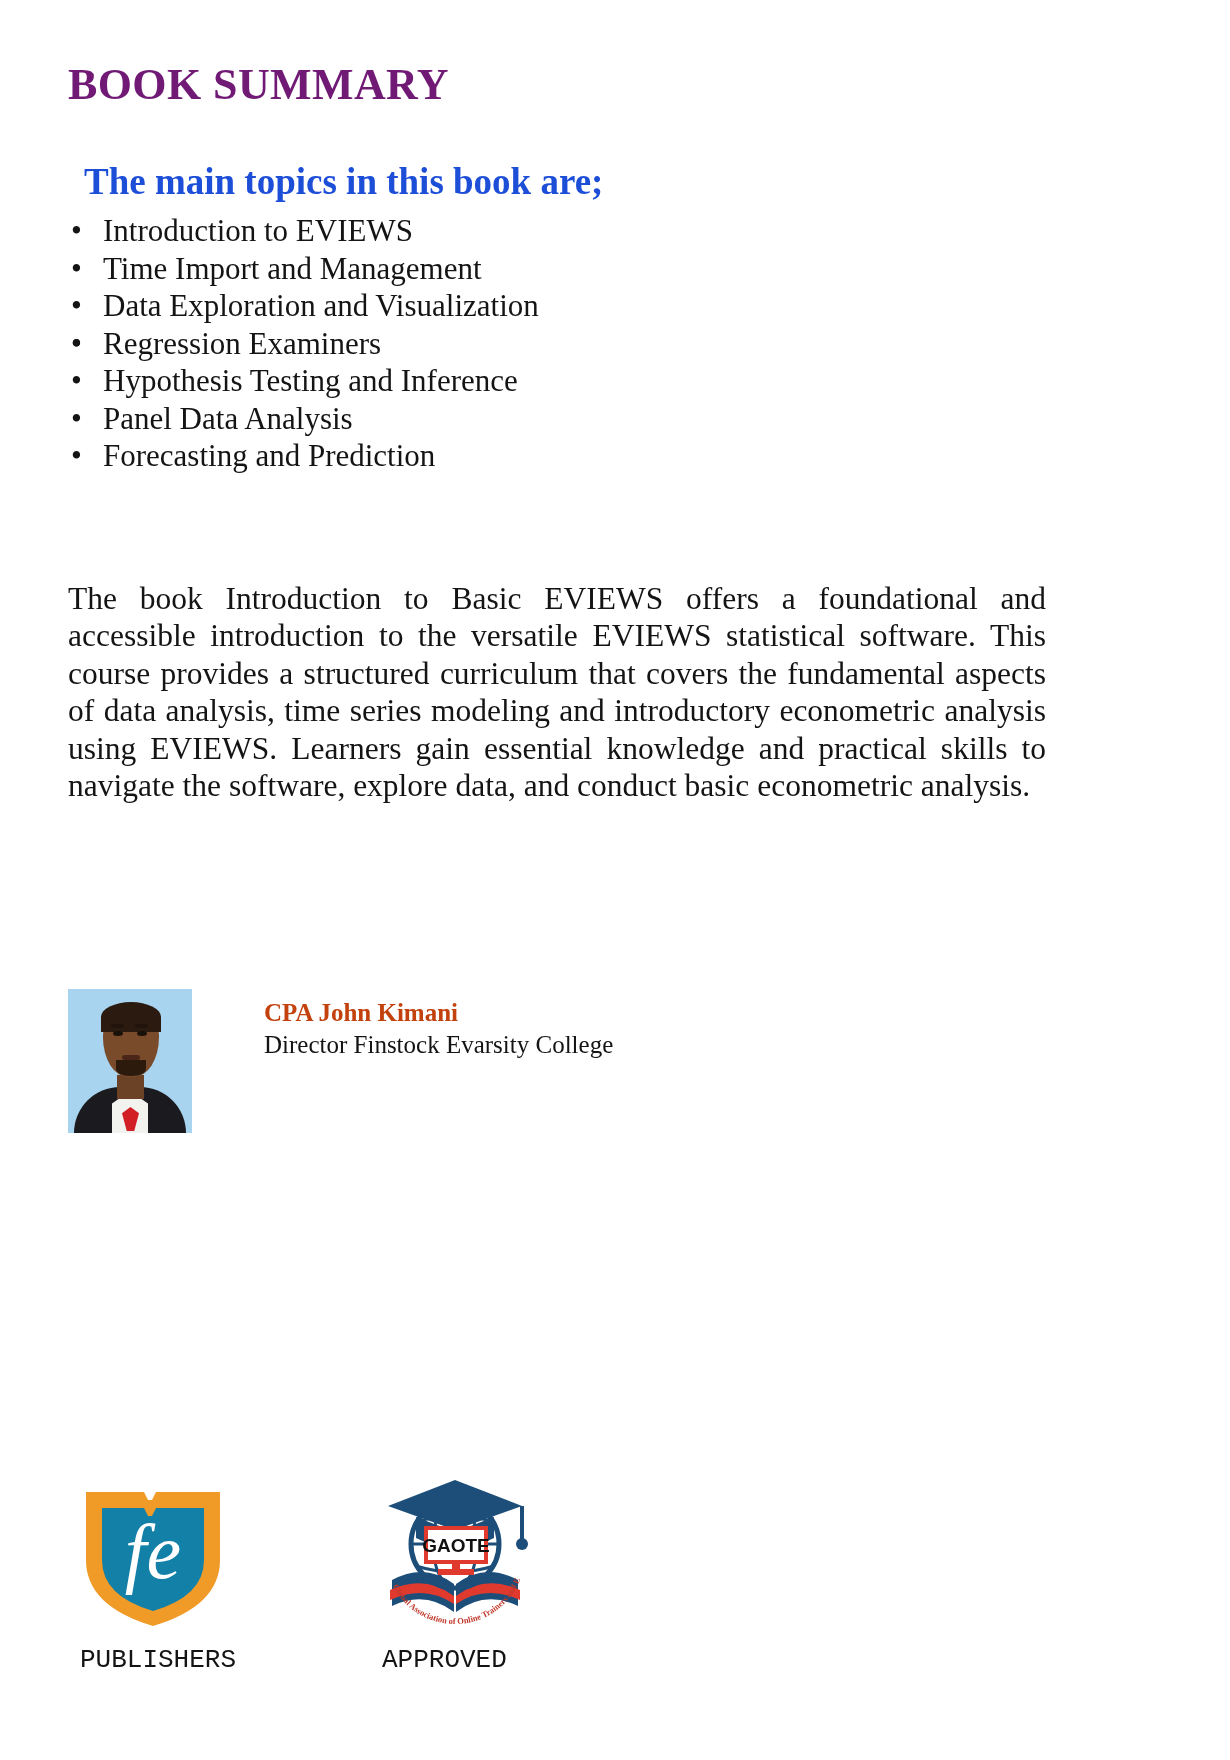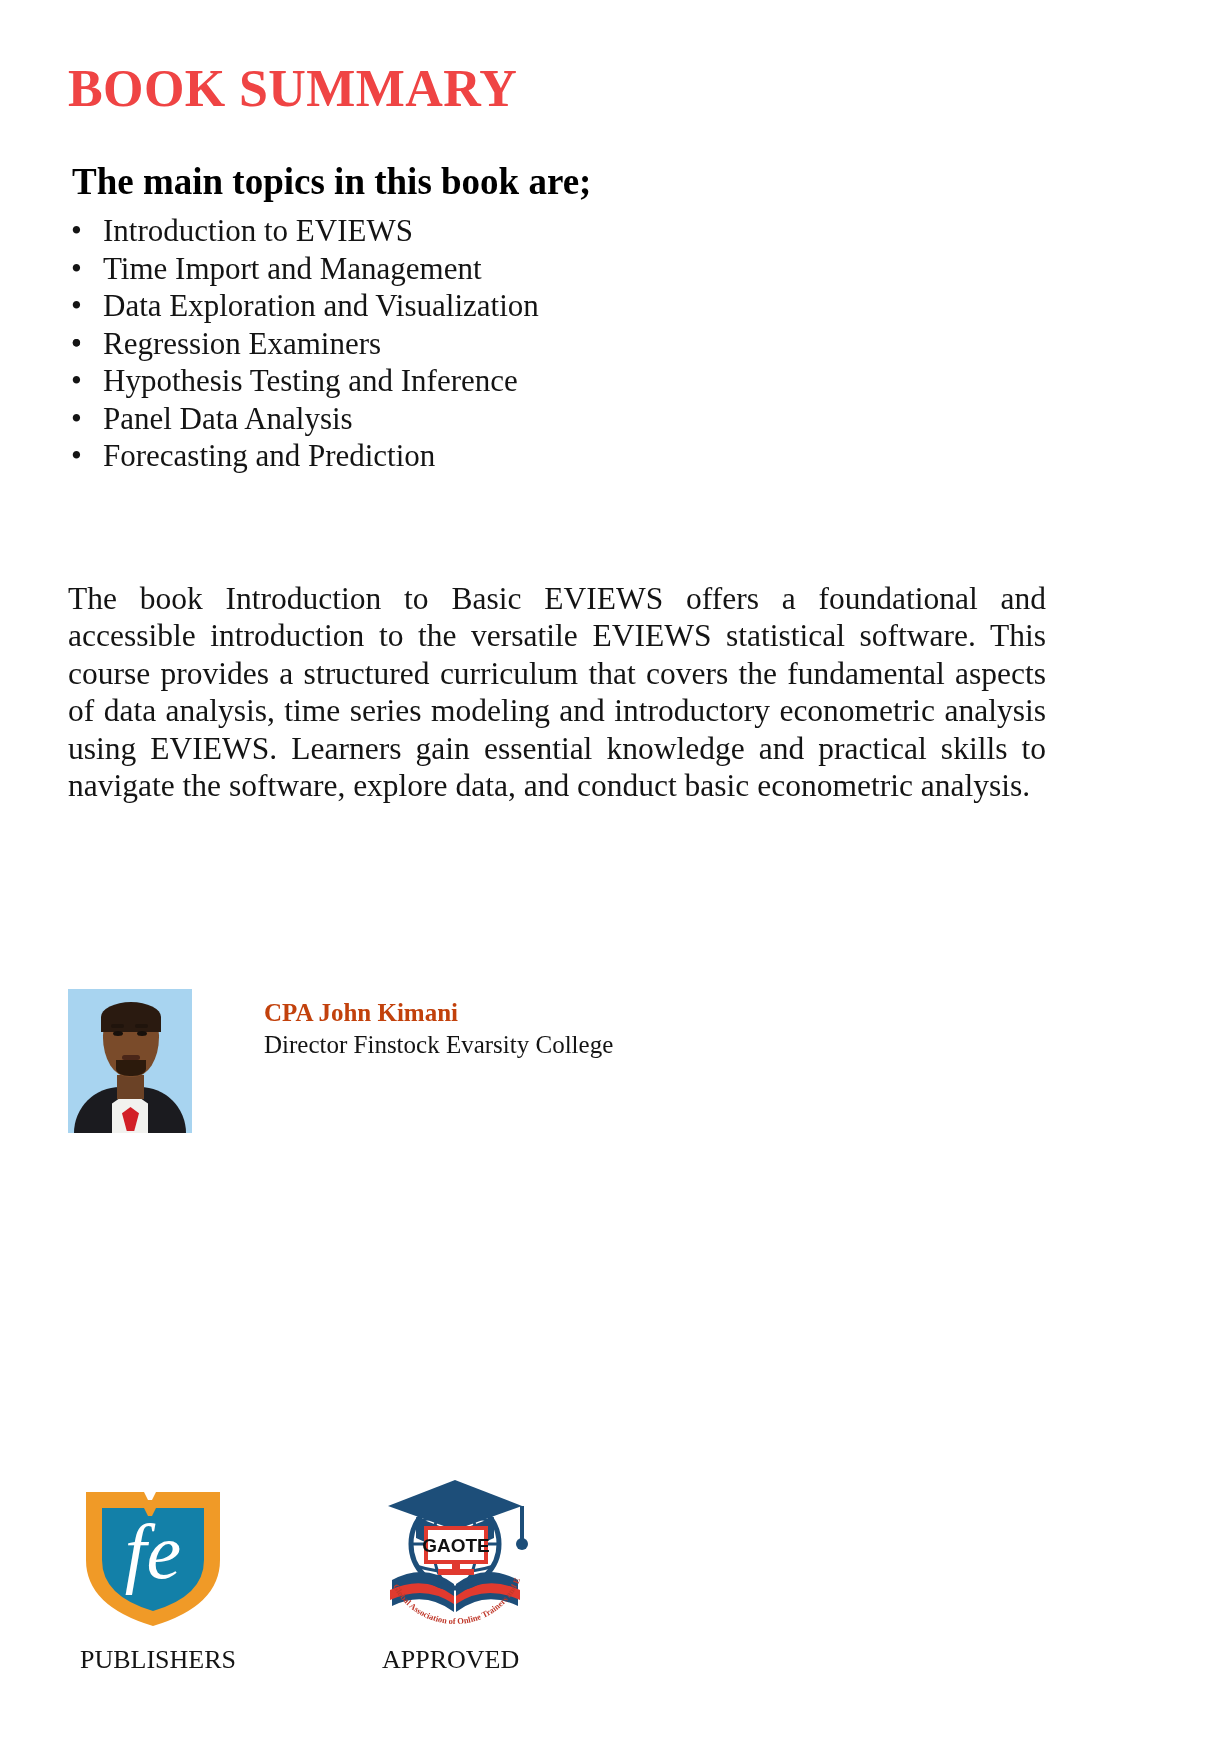--- a/index.html
+++ b/index.html
@@ -19,34 +19,34 @@
     position: absolute;
     inset: 0;
     padding: 0;
   }
 
   
   #main-title {
     position: absolute;
     left: 68px;
     top: 62px;
-    font-size: 52px;
+    font-size: 44px;
     font-weight: bold;
     letter-spacing: 0.4px;
     line-height: 1.05;
-    color: #ef4444;
+    color: #701a75;
   }
   #topics-heading {
     position: absolute;
-    left: 72px;
+    left: 84px;
     top: 163px;
     font-size: 37px;
     font-weight: bold;
     line-height: 1.05;
-    color: #000000;
+    color: #1d4ed8;
   }
 
   
   #topics-list {
     position: absolute;
     left: 68px;
     top: 212px;
     width: 900px;
     margin: 0;
     padding: 0;
@@ -229,20 +229,21 @@
     top: 1462px;
     width: 170px;
     height: 170px;
   }
   .logo-caption {
     position: absolute;
     font-size: 26px;
     line-height: 30px;
     color: #141414;
     white-space: nowrap;
+    font-family: Liberation Mono, monospace;
   }
   #caption-publishers { left: 80px; top: 1645px; }
   #caption-approved  { left: 382px; top: 1645px; }
 </style>
 </head>
 <body>
 
 <div class="page">
 
   <div id="main-title">BOOK SUMMARY</div>

